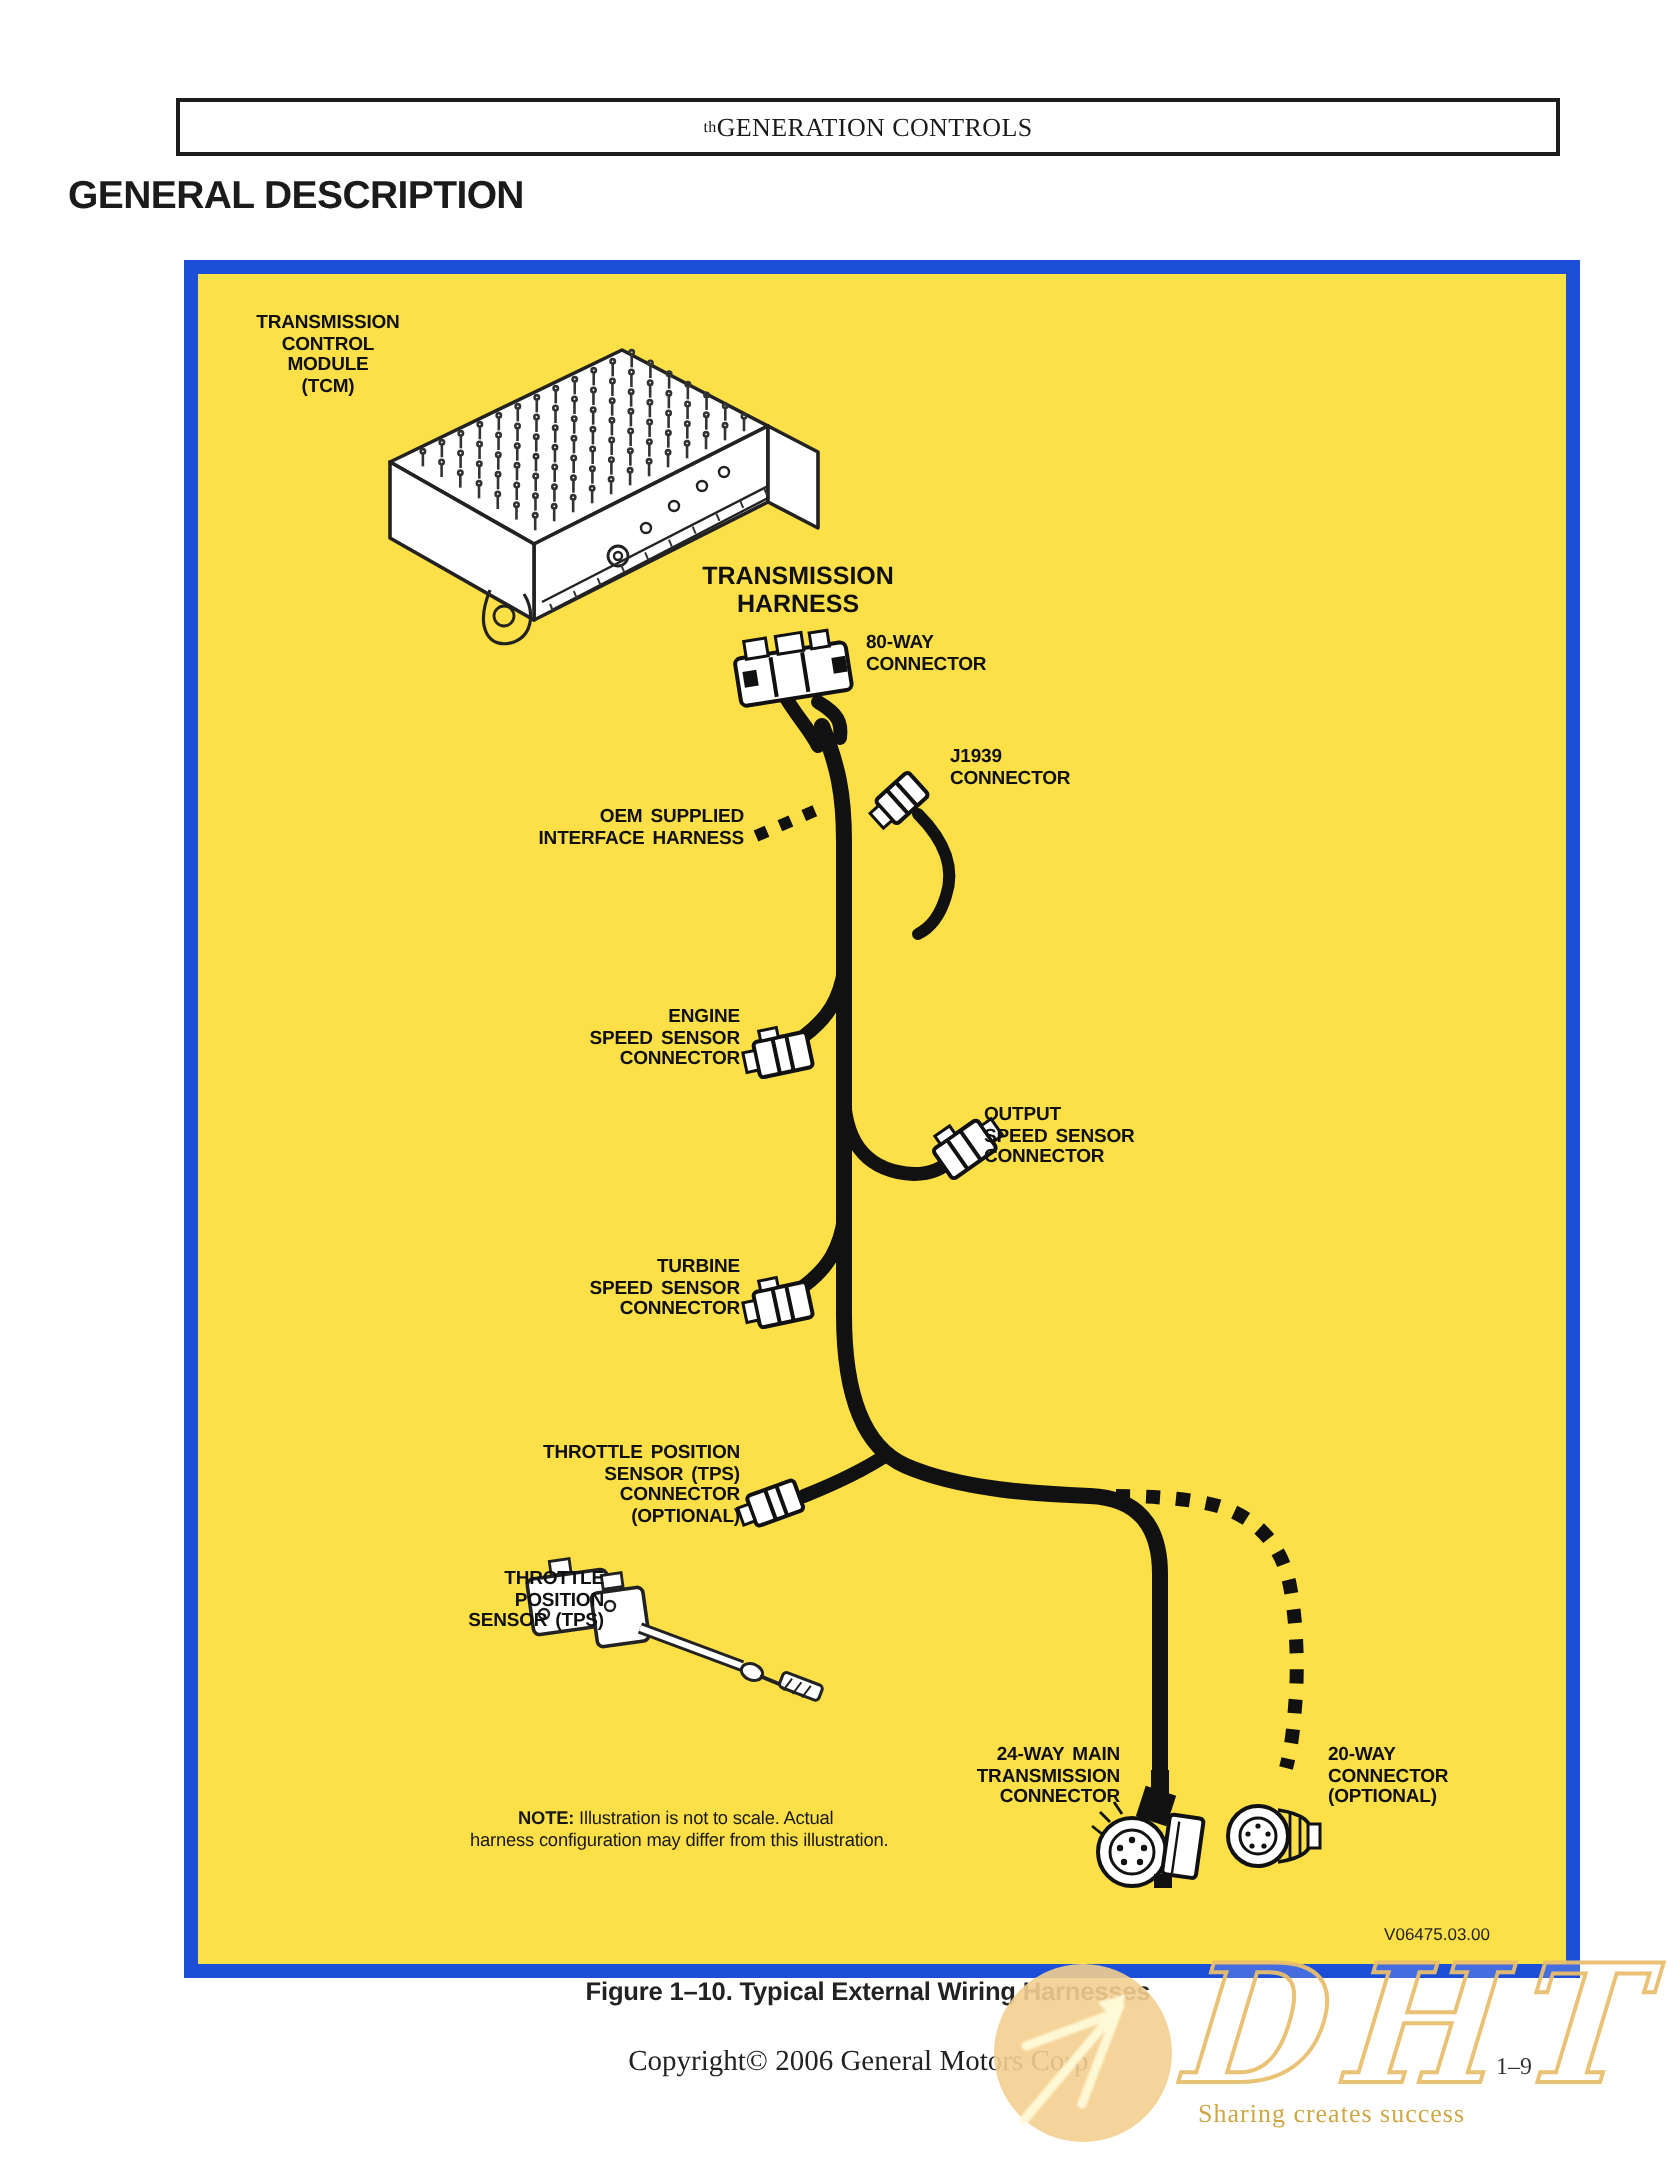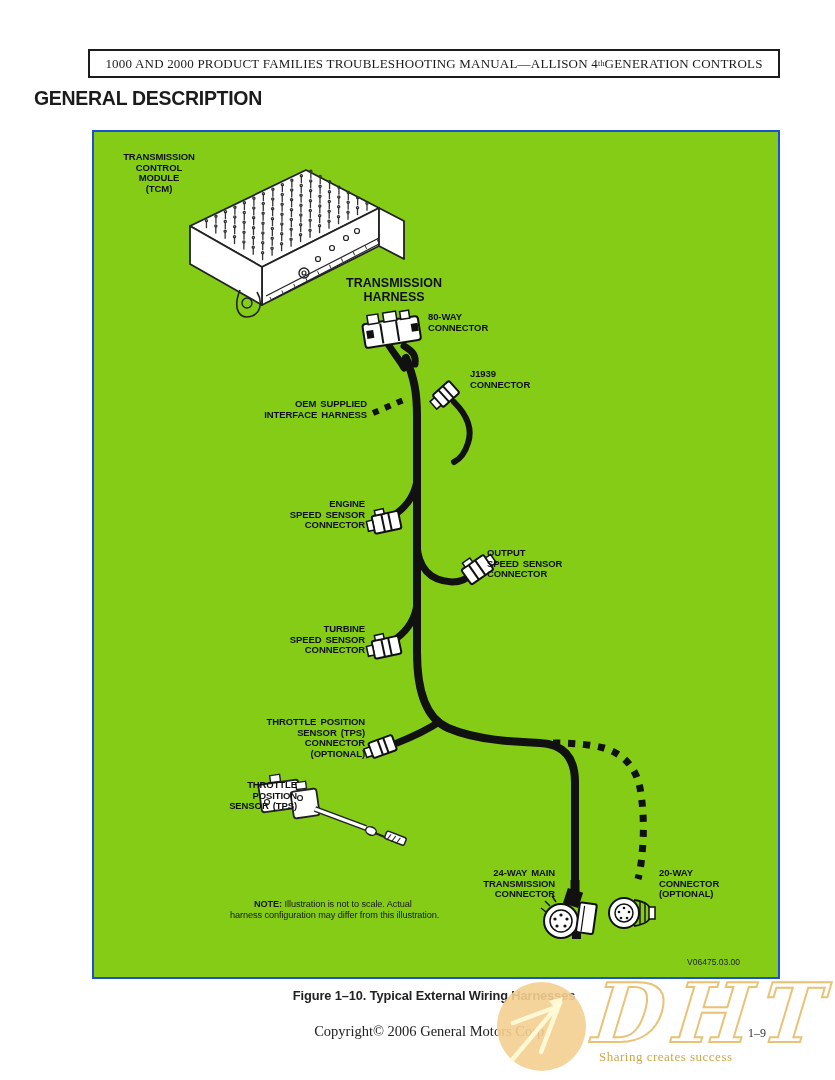--- a/index.html
+++ b/index.html
@@ -11,21 +11,21 @@
            border:2px solid #1c1c1c;display:flex;align-items:center;justify-content:center;
            font-family:"Liberation Serif",serif;font-size:13px;letter-spacing:.2px;
            white-space:nowrap;color:#1a1a1a;}
   .hdr-box sup{font-size:8px;line-height:0;}
 
   .page-title{position:absolute;left:34px;top:87px;width:800px;text-align:left;
               font-weight:bold;font-size:19.5px;letter-spacing:-.3px;color:#1b1b1b;}
 
   
   .figure-box{position:absolute;left:92px;top:130px;width:684px;height:845px;
-              border:2px solid #1d4ed8;background:#84cc16;}
+              border:7px solid #1d4ed8;background:#fde047;}
   .figure-box svg{position:absolute;left:0;top:0;}
 
   .lbl{position:absolute;font-size:9.5px;font-weight:bold;line-height:1.12;
        letter-spacing:-.1px;word-spacing:1.5px;color:#101010;white-space:nowrap;z-index:2;}
   .lbl.right{text-align:right;}
   .lbl.center{text-align:center;}
   .lbl.big{font-size:12.5px;line-height:1.15;letter-spacing:0;}
 
   .note{position:absolute;left:136px;top:767px;width:216px;z-index:2;
         font-size:9.2px;line-height:1.2;letter-spacing:-.1px;color:#181818;}
@@ -50,21 +50,20 @@
           color:rgba(255,255,255,.18);-webkit-text-stroke:2px rgba(233,191,110,.95);
           transform:skewX(-6deg);}
   .wm-slogan{position:absolute;left:599px;top:1049px;z-index:12;white-space:nowrap;
              font-family:Liberation Serif, serif;
              font-size:13px;letter-spacing:.5px;color:rgba(203,157,49,.9);}
 </style>
 </head>
 <body>
 
 <div class="hdr-box">
-  <span>1000 AND 2000 PRODUCT FAMILIES TROUBLESHOOTING MANUAL—ALLISON 4</span>
     <sup>th</sup>
     <span> GENERATION CONTROLS</span>
 </div>
 
 <div class="page-title">GENERAL DESCRIPTION</div>
 
 <div class="figure-box">
 
   <svg width="684" height="845" viewBox="0 0 684 845">
 

